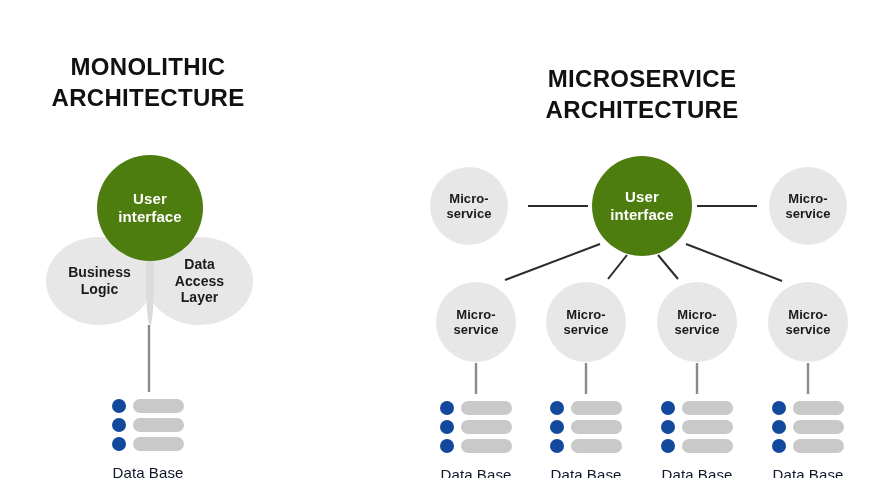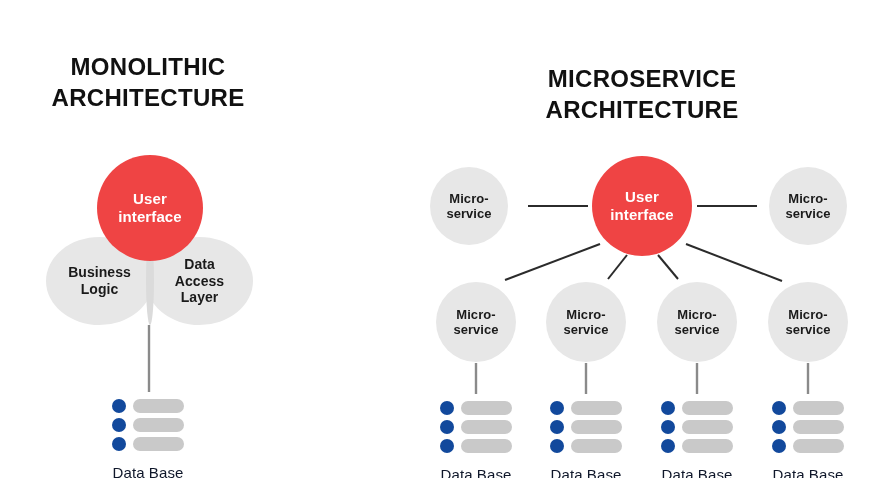--- a/index.html
+++ b/index.html
@@ -57,21 +57,21 @@
     box-sizing: border-box;
     text-align: center;
   }
   .node-label {
     white-space: pre-line;
     line-height: 1.18;
     pointer-events: none;
   }
 
   .node.blue {
-    background: #ef4444;
+    background: #4d7c0f;
     color: #ffffff;
     z-index: 6;
   }
   .node.blue .node-label {
     font-size: 15px;
     font-weight: 600;
     letter-spacing: 0.1px;
   }
 
   .node.grey {

